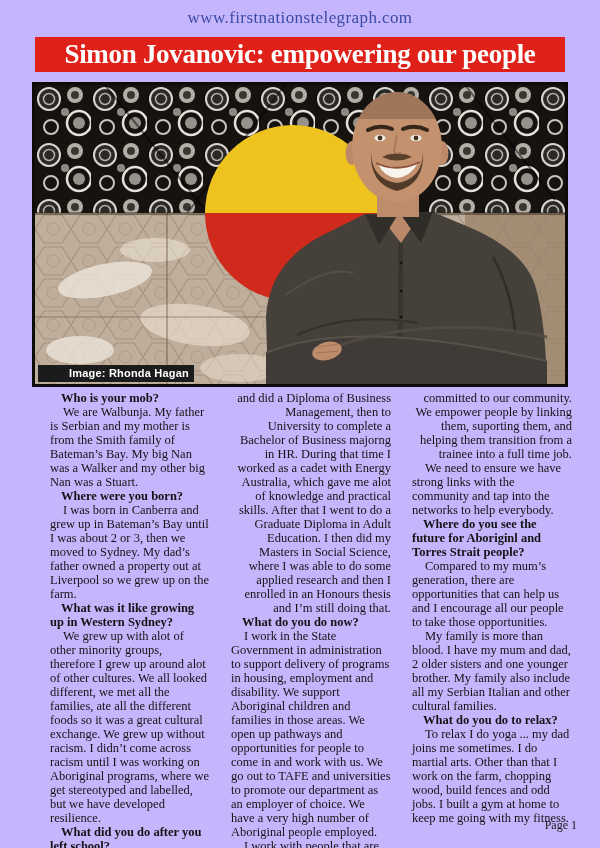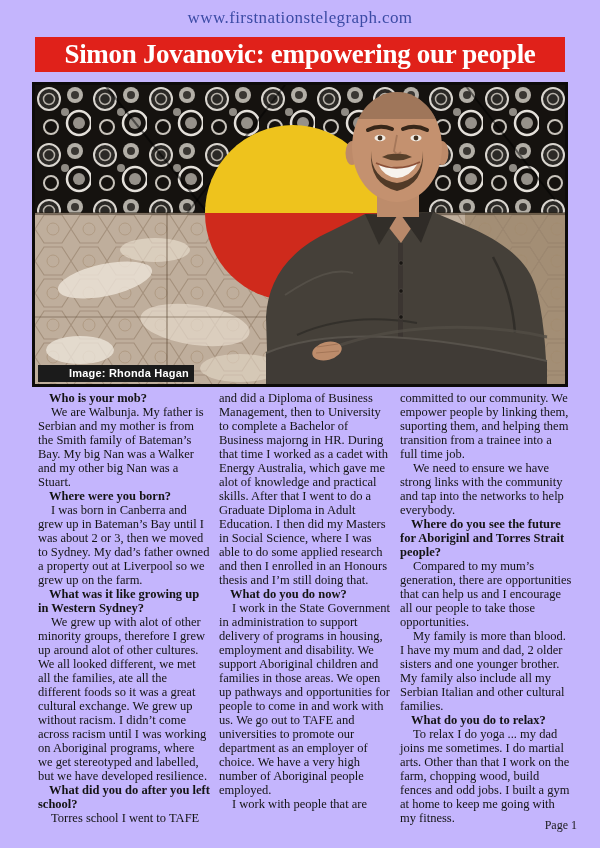--- a/index.html
+++ b/index.html
@@ -69,23 +69,24 @@
     top: 391px; left: 38px;
     width: 534px;
     display: flex;
     gap: 9px;
   }
   .column { flex: 1 1 0; min-width: 0; }
   .column p {
     font-size: 12.5px;
     line-height: 14px;
     text-align: left;
+    margin-left: 12px;
   }
   .column p.para { text-indent: 13px; }
-  .column p.para-cont { text-indent: 0; }
+  .column p.para-cont { text-indent: 0; text-align: right; }
   .column p.heading { font-weight: bold; text-indent: 11px; }
   .page-number {
     position: absolute;
     top: 818px; right: 23px;
     font-size: 12px;
     color: #1a1a1a;
   }
   .flag-top { fill: var(--flag-yellow, #eec31d); }
   .flag-bottom { fill: var(--flag-red, #cf2a1c); }
 </style>

